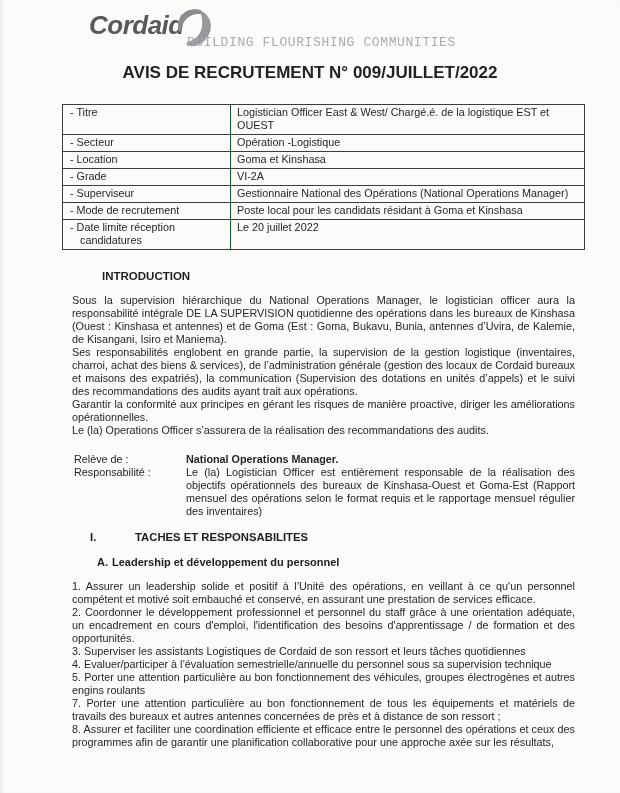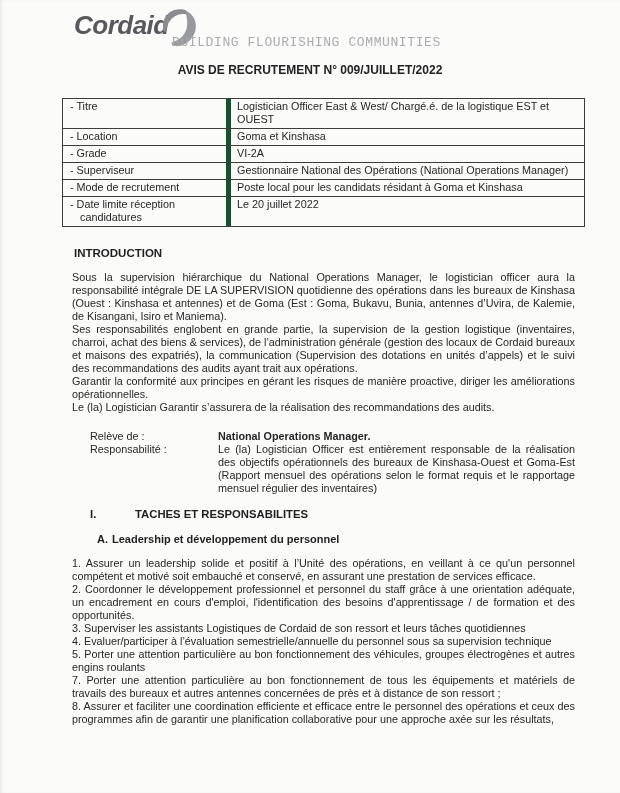--- a/index.html
+++ b/index.html
@@ -6,60 +6,60 @@
   body {
     width:620px; height:793px; overflow:hidden;
     background:#fbfbfa;
     font-family:"Liberation Sans", sans-serif;
     color:#262626;
     -webkit-font-smoothing:antialiased;
   }
   .page { position:relative; width:620px; height:793px; box-shadow:inset 3px 0 6px -4px rgba(0,0,0,.18); }
 
   
-  .header { position:relative; height:56px; }
+  .header { position:relative; height:56px;margin-left:15px; }
   .brand-name {
     position:absolute; left:74px; top:10px;
     font-size:26px; font-weight:bold; font-style:italic;
     color:#58595c; letter-spacing:-0.5px;
   }
   .logo-swirl { position:absolute; left:159px; top:5px; width:40px; height:44px; }
   .tagline {
     position:absolute; left:172px; top:35px;
     font-size:13px; color:#a9abae; letter-spacing:0.6px;font-family:Liberation Mono, monospace;
   }
 
   .doc-title {
     margin-top:7px; 
-    text-align:center; font-weight:bold; font-size:12px; color:#222;
+    text-align:center; font-weight:bold; font-size:17px; color:#222;
   }
 
   
   .info-table {
     margin:21px 35px 0 62px;
     border:1px solid #3c3c3c;
     font-size:10.8px; line-height:13px;
   }
   .info-row { display:grid; grid-template-columns:168px 1fr; border-top:1px solid #3c3c3c; }
   .info-row:first-child { border-top:none; }
   .cell { padding:1px 6px 2px 6px; }
   .cell-label {
-    border-right:5px solid #14532d;
+    border-right:1px solid #14532d;
     padding-left:17px; text-indent:-10px;
   }
   .cell-value.bold, .cell-value.semibold { font-weight:normal; }
 
   
-  .intro-heading { margin:20px 0 0 74px; font-size:11.5px; font-weight:bold; color:#1f1f1f; }
+  .intro-heading { margin:20px 0 0 102px; font-size:11.5px; font-weight:bold; color:#1f1f1f; }
   .body-text { font-size:10.8px; line-height:13px; text-align:justify; color:#262626; }
   .intro-paras { margin:12px 45px 0 72px; }
 
   .reporting { margin:16px 45px 0 74px; font-size:10.8px; line-height:13px; }
   .rep-row { display:flex; }
-  .rep-label { width:128px; flex:none;margin-left:16px; }
+  .rep-label { width:112px; flex:none; }
   .rep-value { flex:1; text-align:justify; }
   .rep-value.bold { font-weight:bold; }
 
   .sec-heading { margin:13px 0 0 90px; display:flex; font-size:11.3px; font-weight:bold; color:#1f1f1f; }
   .sec-numeral { width:45px; flex:none; }
   .sub-heading { margin:13px 0 0 97px; display:flex; font-size:11px; font-weight:bold; color:#1f1f1f; }
   .sub-letter { width:15px; flex:none; }
 
   .task-items { margin:12px 45px 0 72px; }
   .task-item { white-space:pre-line; }
@@ -79,20 +79,24 @@
   </div>
 
   <div class="doc-title">AVIS DE RECRUTEMENT N° 009/JUILLET/2022</div>
 
   <div class="info-table">
     <div class="info-row">
       <div class="cell cell-label">- Titre</div>
       <div class="cell cell-value semibold">Logistician Officer East &amp; West/ Chargé.é. de la logistique EST et OUEST</div>
     </div>
     <div class="info-row">
+      <div class="cell cell-label">- Secteur</div>
+      <div class="cell cell-value">Opération -Logistique</div>
+    </div>
+    <div class="info-row">
       <div class="cell cell-label">- Location</div>
       <div class="cell cell-value">Goma et Kinshasa</div>
     </div>
     <div class="info-row">
       <div class="cell cell-label">- Grade</div>
       <div class="cell cell-value">VI-2A</div>
     </div>
     <div class="info-row">
       <div class="cell cell-label">- Superviseur</div>
       <div class="cell cell-value semibold">Gestionnaire National des Opérations (National Operations Manager)</div>
@@ -106,21 +110,21 @@
       <div class="cell cell-value bold">Le 20 juillet 2022</div>
     </div>
   </div>
 
   <div class="intro-heading">INTRODUCTION</div>
 
   <div class="intro-paras body-text">
     <div class="para">Sous la supervision hiérarchique du National Operations Manager, le logistician officer aura la responsabilité intégrale DE LA SUPERVISION quotidienne des opérations dans les bureaux de Kinshasa (Ouest : Kinshasa et antennes) et de Goma (Est : Goma, Bukavu, Bunia, antennes d’Uvira, de Kalemie, de Kisangani, Isiro et Maniema).</div>
     <div class="para">Ses responsabilités englobent en grande partie, la supervision de la gestion logistique (inventaires, charroi, achat des biens &amp; services), de l’administration générale (gestion des locaux de Cordaid bureaux et maisons des expatriés), la communication (Supervision des dotations en unités d’appels) et le suivi des recommandations des audits ayant trait aux opérations.</div>
     <div class="para">Garantir la conformité aux principes en gérant les risques de manière proactive, diriger les améliorations opérationnelles.</div>
-    <div class="para">Le (la) Logistician Garantir s’assurera de la réalisation des recommandations des audits.</div>
+    <div class="para">Le (la) Operations Officer s’assurera de la réalisation des recommandations des audits.</div>
   </div>
 
   <div class="reporting">
     <div class="rep-row">
       <div class="rep-label">Relève de :</div>
       <div class="rep-value bold">National Operations Manager.</div>
     </div>
     <div class="rep-row">
       <div class="rep-label">Responsabilité :</div>
       <div class="rep-value">Le (la) Logistician Officer est entièrement responsable de la réalisation des objectifs opérationnels des bureaux de Kinshasa-Ouest et Goma-Est (Rapport mensuel des opérations selon le format requis et le rapportage mensuel régulier des inventaires)</div>

